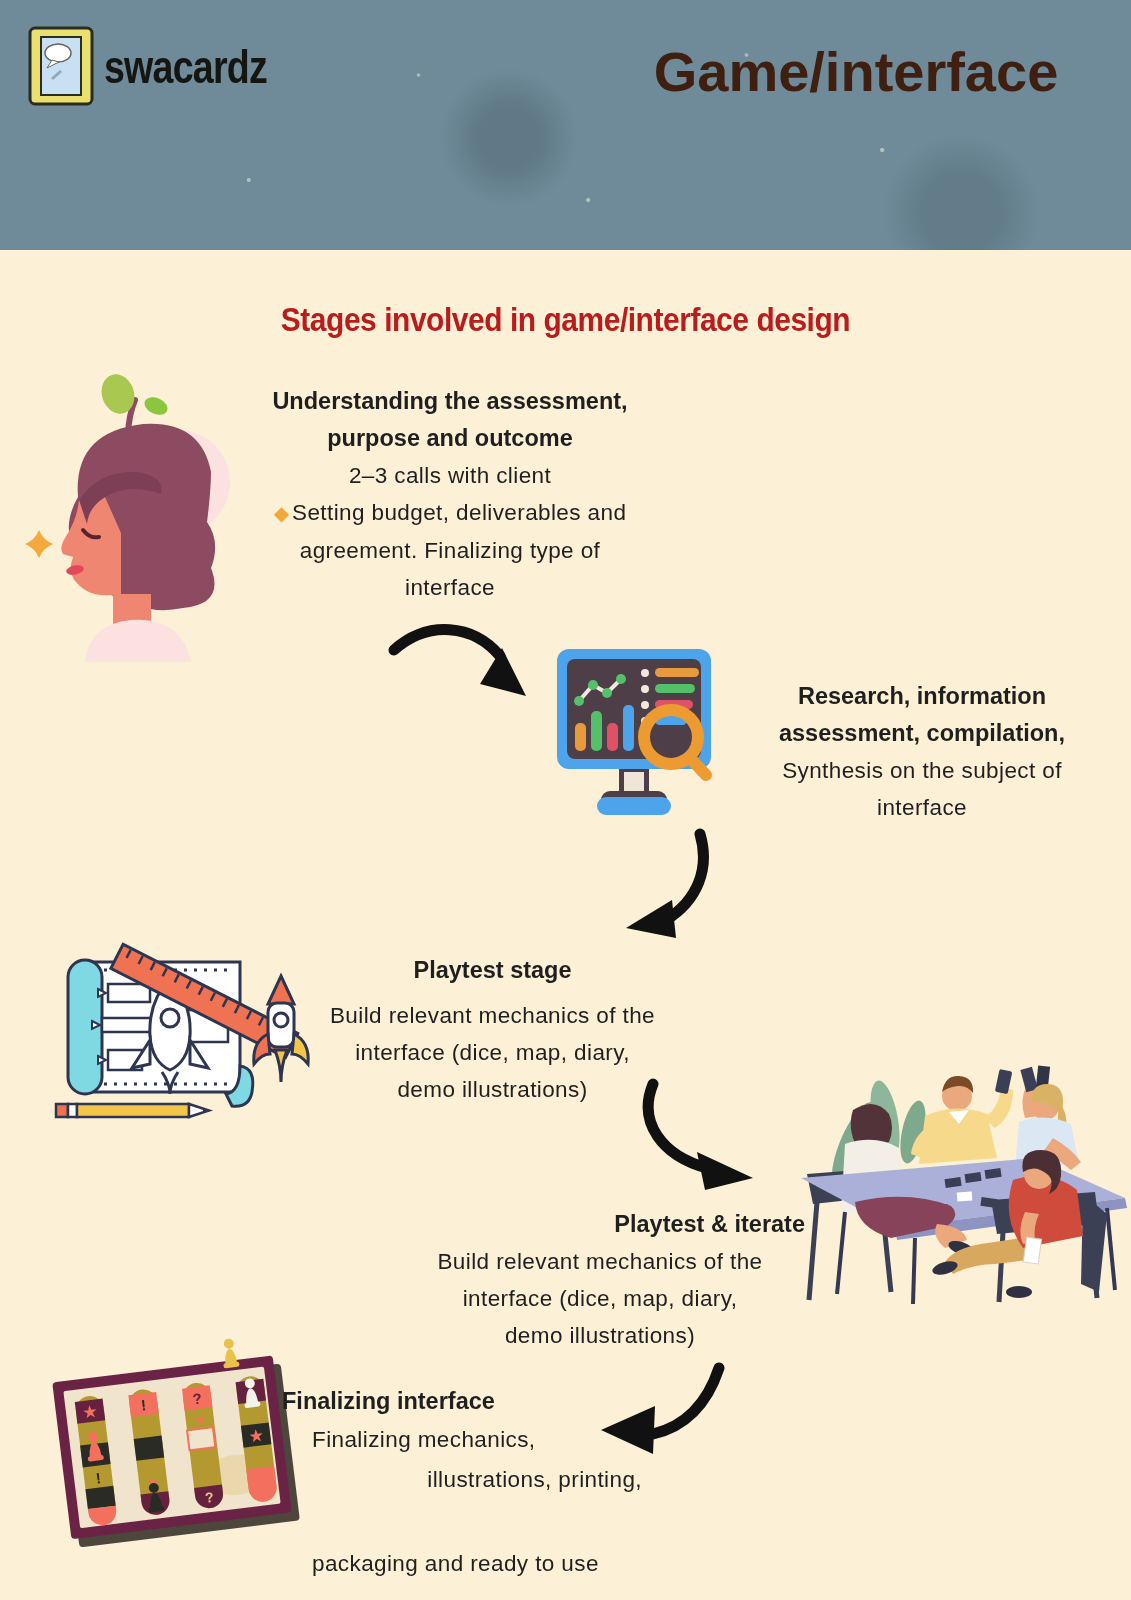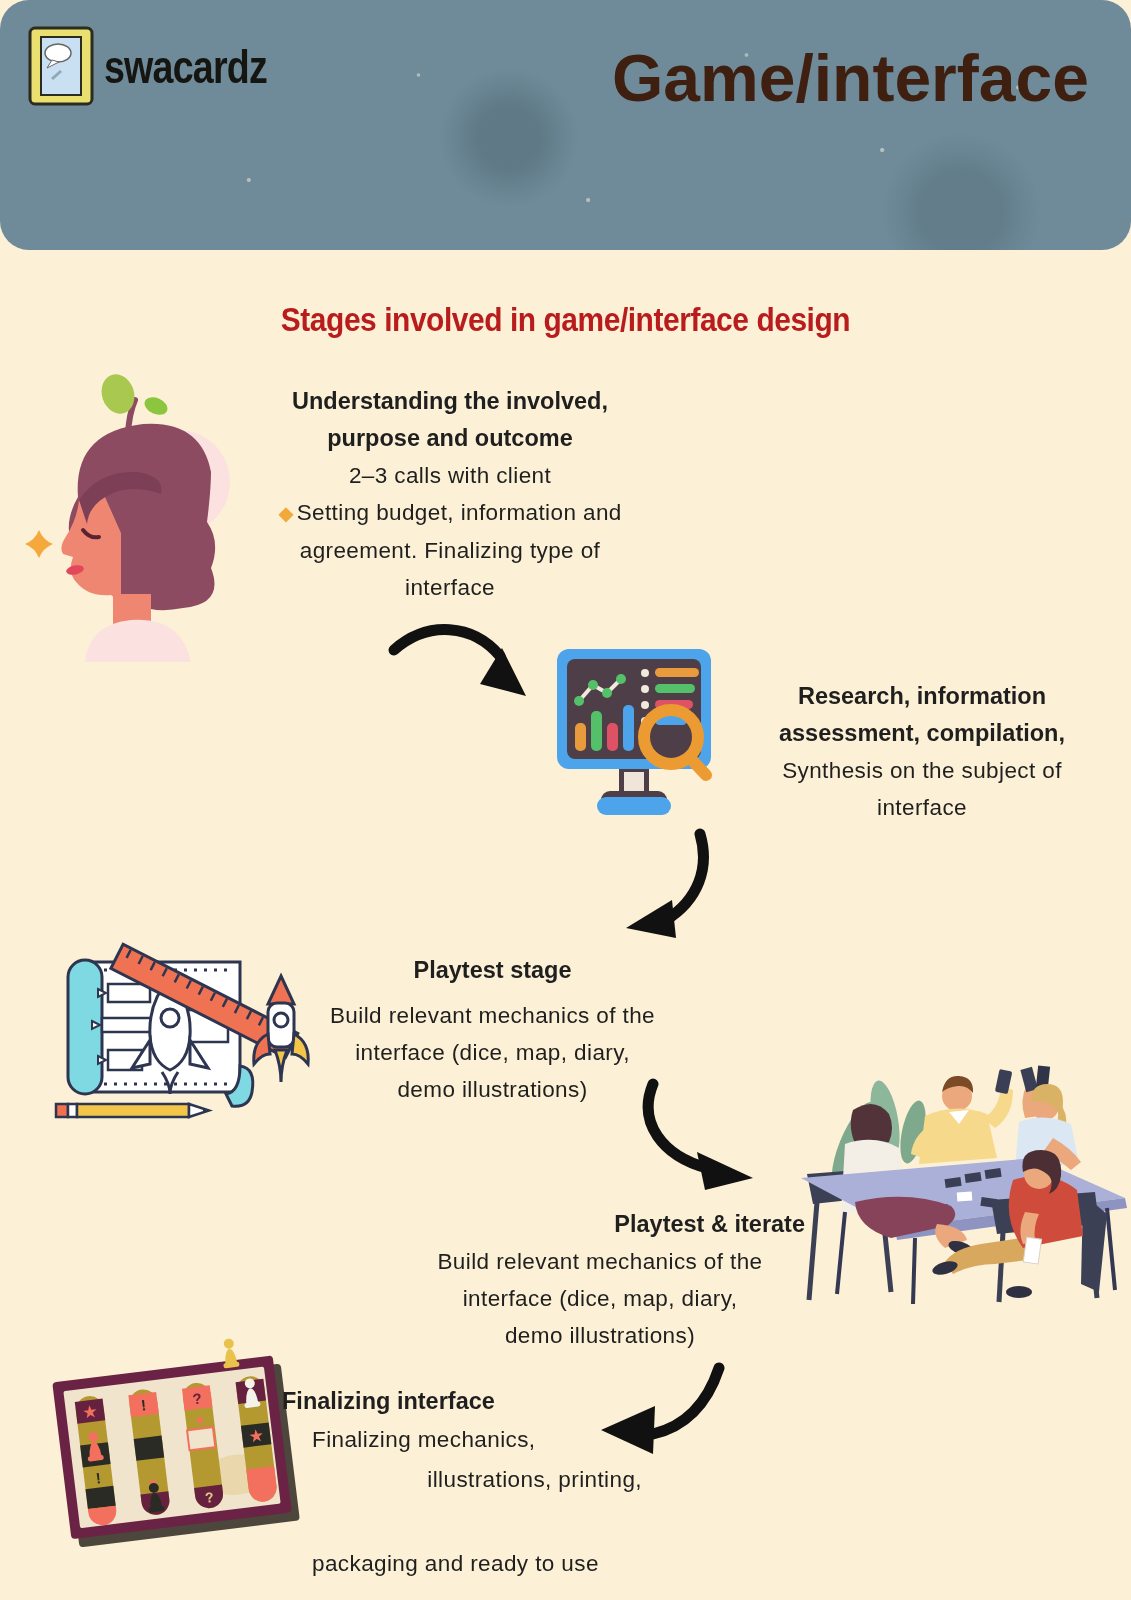--- a/index.html
+++ b/index.html
@@ -16,31 +16,30 @@
     background-image:
       radial-gradient(circle at 8% 18%, rgba(250,245,225,.55) 0 1.5px, transparent 2.5px),
       radial-gradient(circle at 22% 72%, rgba(250,245,225,.5) 0 1.5px, transparent 2.5px),
       radial-gradient(circle at 37% 30%, rgba(250,245,225,.45) 0 1.2px, transparent 2.2px),
       radial-gradient(circle at 52% 80%, rgba(250,245,225,.5) 0 1.5px, transparent 2.5px),
       radial-gradient(circle at 66% 22%, rgba(250,245,225,.45) 0 1.3px, transparent 2.3px),
       radial-gradient(circle at 78% 60%, rgba(250,245,225,.5) 0 1.6px, transparent 2.6px),
       radial-gradient(circle at 90% 35%, rgba(250,245,225,.5) 0 1.4px, transparent 2.4px),
       radial-gradient(circle at 45% 55%, rgba(48,68,80,.25) 0 30px, transparent 70px),
       radial-gradient(circle at 85% 85%, rgba(48,68,80,.2) 0 40px, transparent 80px);
-    border-radius: 29px;
   }
   .logo { position:absolute; left:28px; top:26px; display:flex; align-items:center; }
   .logo svg { width:66px; height:80px; }
   .logo-text {
     font-size:47px; font-weight:700; color:#151512; margin-left:10px;
     letter-spacing:-1px; transform:scaleX(.8); transform-origin:left center;
   }
   .main-title {
-    position:absolute; right:69px; top:36px; width:450px;
-    text-align:center; font-size:66px; font-weight:700; color:#3e1f10;
+    position:absolute; right:50px; top:36px; width:450px;
+    text-align:center; font-size:56px; font-weight:700; color:#3e1f10;
     line-height:1.3; letter-spacing:0;
   }
   
   .heading {
     position:absolute; left:0; top:300px; width:1131px; text-align:center;
     font-size:34px; font-weight:700; color:#b91c1c;
   }
   .heading span { display:inline-block; transform:scaleX(.88); letter-spacing:-.5px; }
   
   .stage-text { position:absolute; text-align:center; color:#1f1f1f; }
@@ -92,24 +91,24 @@
       <path d="M63,125 Q58,60 128,52 Q186,48 196,100 Q196,118 192,150 Q206,170 196,196 Q210,232 168,236 Q128,244 106,222 Q66,224 64,186 Q44,158 63,125 Z" fill="#8d4b61"></path>
       <path d="M64,128 Q62,148 50,166 Q44,176 48,182 l10,3 q-6,16 4,26 q12,14 34,12 l10,8 l0,-70 l-20,-45 Z" fill="#ef8672"></path>
       <path d="M68,158 q7,9 16,7" stroke="#5a2330" stroke-width="4" fill="none" stroke-linecap="round"></path>
       <ellipse cx="60" cy="198" rx="9" ry="4.5" fill="#e3475a" transform="rotate(-12 60 198)"></ellipse>
       <path d="M64,128 Q84,98 122,100 Q150,104 146,122 Q118,112 96,122 Q74,132 72,152 Z" fill="#7c3f55"></path>
       <rect x="98" y="222" width="38" height="36" fill="#ef8672"></rect>
       <path d="M70,290 Q74,252 116,248 Q166,244 176,290 Z" fill="#fbe2e1"></path>
     </svg>
   </div>
   <div class="stage-text" style="left:235px; top:383px; width:430px;">
-    <div class="t-line">Understanding the involved,</div>
+    <div class="t-line">Understanding the assessment,</div>
     <div class="t-line">purpose and outcome</div>
     <div class="b-line">2–3 calls with client</div>
-    <div class="b-line"><span class="diamond">◆</span><span>Setting budget, information and</span></div>
+    <div class="b-line"><span class="diamond">◆</span><span>Setting budget, deliverables and</span></div>
     <div class="b-line">agreement. Finalizing type of</div>
     <div class="b-line">interface</div>
   </div>
 
   <div class="arrow" style="left:388px; top:618px; width:145px; height:88px;">
     <svg viewBox="0 0 145 88">
       <path d="M6,32 C40,2 85,6 112,38" fill="none" stroke="#111111" stroke-width="11" stroke-linecap="round"></path>
       <path d="M138,78 L92,66 L114,30 Z" fill="#111111"></path>
     </svg>
   </div>

